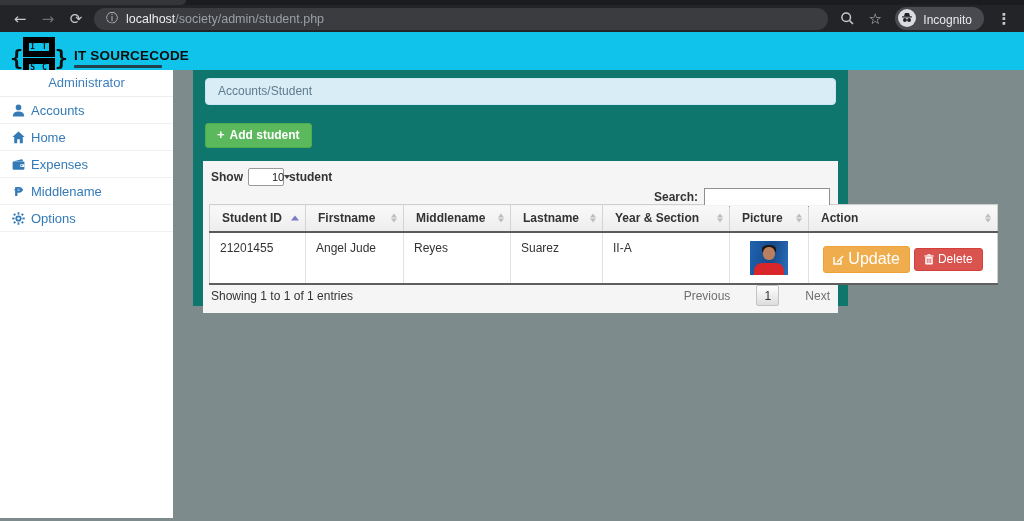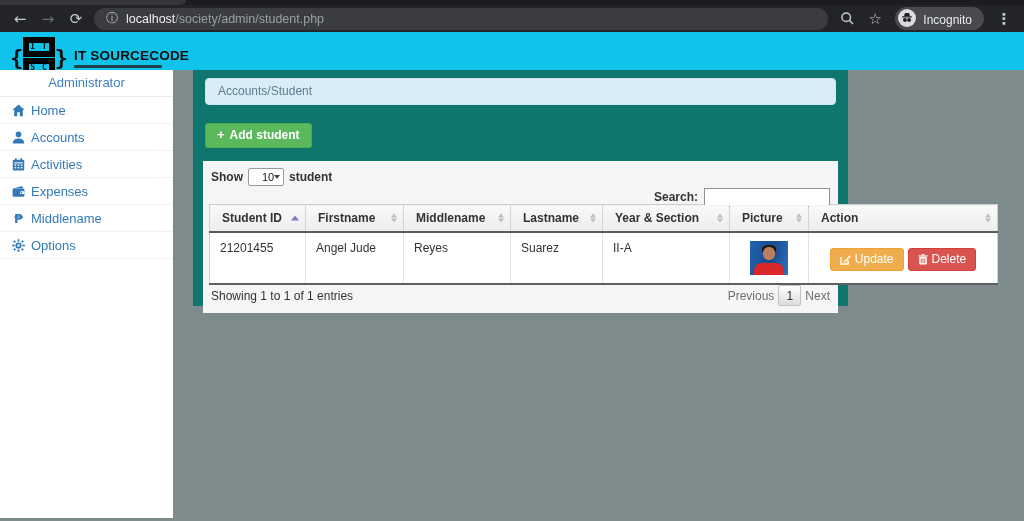--- a/index.html
+++ b/index.html
@@ -43,21 +43,21 @@
 
   
   .wrapper { position:absolute; left:193px; top:70px; width:655px; height:236px; background:#0f766e; }
   .alert { margin:8px 12px 0; height:27px; background:#d9edf7; border:1px solid #cbe6f2; border-radius:4px; color:#5f7c8a; font-size:12px; line-height:25px; padding-left:12px; }
   .btn-add { display:inline-flex; align-items:center; gap:5px; margin:18px 0 0 12px; background:#5cb85c; border:1px solid #4cae4c; border-radius:3px; color:#fff; font-size:12px; font-weight:bold; padding:4px 11px 5px; cursor:pointer; }
   .plus-ico { font-weight:bold; font-size:13px; line-height:12px; }
 
   .panel { margin:13px 10px 0; background:#f5f5f5; padding:5px 6px; }
   .controls { display:flex; align-items:center; justify-content:space-between; height:21px; padding:0 2px; }
   .length-ctl { display:flex; align-items:center; gap:5px; font-size:12px; font-weight:bold; color:#333; }
-  .fake-select { display:inline-flex; align-items:center; justify-content:space-between; width:36px; height:18px; border:1px solid #999; border-radius:2px; background:#fff; font-size:11px; font-weight:normal; color:#222; padding:0 3px 0 13px; cursor:pointer;text-align:center; }
+  .fake-select { display:inline-flex; align-items:center; justify-content:space-between; width:36px; height:18px; border:1px solid #999; border-radius:2px; background:#fff; font-size:11px; font-weight:normal; color:#222; padding:0 3px 0 23px; cursor:pointer;text-align:center; }
   .chev { width:0; height:0; border-left:3.5px solid transparent; border-right:3.5px solid transparent; border-top:4px solid #444; }
   .search-ctl { display:flex; align-items:center; gap:6px; font-size:12px; font-weight:bold; color:#333;margin-top:41px; }
   .search-input { width:126px; height:19px; border:1px solid #8f8f8f; background:#fff; font-size:12px; padding:0 4px; outline:none; }
 
   table { border-collapse:collapse; table-layout:fixed; width:788px; margin-top:17px; background:#fff; border-left:1px solid #cfcfcf; border-right:1px solid #cfcfcf; }
   thead th { position:relative; background:linear-gradient(#f9f9f9,#ededed); border-top:1px solid #cfcfcf; border-right:1px solid #d4d4d4; border-bottom:2px solid #5a5a5a; font-size:12px; font-weight:bold; color:#333; text-align:left; padding:6px 18px 6px 12px; height:26px; cursor:pointer; }
   thead th:last-child { border-right:none; }
   tbody td { background:#fff; border-right:1px solid #e2e2e2; border-bottom:2px solid #5f5f5f; font-size:12px; color:#333; padding:8px 10px; height:46px; vertical-align:top; }
   tbody td:last-child { border-right:none; }
   .sort { position:absolute; right:6px; top:50%; transform:translateY(-50%); display:flex; flex-direction:column; gap:1px; align-items:center; }
@@ -65,26 +65,26 @@
   .tri-down { width:0; height:0; border-left:3.5px solid transparent; border-right:3.5px solid transparent; border-top:4px solid #bdbdbd; }
   .sort-asc .tri-up { border-bottom-color:#7a7ac8; border-left-width:4px; border-right-width:4px; border-bottom-width:5px; }
 
   .cell-center { text-align:center; vertical-align:middle !important; }
   .photo { display:inline-block; position:relative; width:38px; height:34px; background:linear-gradient(100deg,#1f63b0 0%,#174a8b 55%,#2a6fba 100%); overflow:hidden; vertical-align:middle; }
   .photo .shirt { position:absolute; left:4px; bottom:-4px; width:30px; height:16px; background:#d8262b; border-radius:8px 8px 0 0; }
   .photo .head { position:absolute; left:13px; top:6px; width:12px; height:13px; background:#b97f5e; border-radius:45%; }
   .photo .hair { position:absolute; left:12px; top:4px; width:14px; height:7px; background:#1d1713; border-radius:50% 50% 0 0; }
 
   .action-wrap { display:flex; gap:4px; justify-content:center; align-items:center; height:100%; padding-top:3px; }
-  .btn-update { display:inline-flex; align-items:center; gap:4px; background:#f0ad4e; border:1px solid #eea236; border-radius:3px; color:#fff; font-size:12px; padding:3px 9px 4px; cursor:pointer; }
+  .btn-update { display:inline-flex; align-items:center; gap:4px; background:#f0ad4e; border:1px solid #eea236; border-radius:3px; color:#fff; font-size:16px; padding:3px 9px 4px; cursor:pointer; }
   .btn-delete { display:inline-flex; align-items:center; gap:4px; background:#d9534f; border:1px solid #d43f3a; border-radius:3px; color:#fff; font-size:12px; padding:3px 9px 4px; cursor:pointer; }
 
   .tfooter { display:flex; align-items:center; justify-content:space-between; padding:0 2px 2px; }
   .info { font-size:12px; color:#333; }
-  .paginate { display:flex; align-items:center; gap:4px; }
+  .paginate { display:flex; align-items:center; gap:26px; }
   .page-prev, .page-next { font-size:12px; color:#6f6f6f; cursor:default; }
   .page-num { width:23px; height:21px; border:1px solid #c3c3c3; border-radius:2px; background:linear-gradient(#ffffff,#dcdcdc); font-size:12px; color:#333; display:flex; align-items:center; justify-content:center; cursor:pointer; }
 </style>
 </head>
 <body>
 
 <div class="browser">
   <div class="tabstrip">
     <div class="active-tab"></div>
   </div>
@@ -137,53 +137,36 @@
     </span>
   </div>
 </div>
 
 <div class="sidebar">
   <div class="sidebar-title">Administrator</div>
 
   <div class="side-item">
     <span style="line-height:0;">
       <svg width="13" height="13" viewBox="0 0 13 13">
-          <path d="M6.5 0.6 L12.6 6 L10.8 6 L10.8 12.2 L7.8 12.2 L7.8 8.3 L5.2 8.3 L5.2 12.2 L2.2 12.2 L2.2 6 L0.4 6 Z" fill="#337ab7"></path>
-        </svg>
-    </span>
-    <span>Home</span>
-  </div>
-
-  <div class="side-item">
-    <span style="line-height:0;">
-      <svg width="13" height="13" viewBox="0 0 13 13">
           <circle cx="6.5" cy="3.4" r="2.8" fill="#337ab7"></circle>
           <path d="M0.8 12.4 Q0.8 7.6 6.5 7.6 Q12.2 7.6 12.2 12.4 Z" fill="#337ab7"></path>
         </svg>
     </span>
     <span>Accounts</span>
   </div>
 
   <div class="side-item">
     <span style="line-height:0;">
       <svg width="13" height="13" viewBox="0 0 13 13">
-          <rect x="0.8" y="1.8" width="11.4" height="10.6" rx="1" fill="#337ab7"></rect>
-          <rect x="3" y="0.2" width="1.6" height="2.6" fill="#337ab7"></rect>
-          <rect x="8.4" y="0.2" width="1.6" height="2.6" fill="#337ab7"></rect>
-          <rect x="2" y="4.4" width="9" height="1" fill="#fff"></rect>
-          <rect x="2.6" y="6.4" width="1.6" height="1.4" fill="#fff"></rect>
-          <rect x="5.7" y="6.4" width="1.6" height="1.4" fill="#fff"></rect>
-          <rect x="8.8" y="6.4" width="1.6" height="1.4" fill="#fff"></rect>
-          <rect x="2.6" y="9" width="1.6" height="1.4" fill="#fff"></rect>
-          <rect x="5.7" y="9" width="1.6" height="1.4" fill="#fff"></rect>
-          <rect x="8.8" y="9" width="1.6" height="1.4" fill="#fff"></rect>
+          <path d="M6.5 0.6 L12.6 6 L10.8 6 L10.8 12.2 L7.8 12.2 L7.8 8.3 L5.2 8.3 L5.2 12.2 L2.2 12.2 L2.2 6 L0.4 6 Z" fill="#337ab7"></path>
         </svg>
     </span>
-    <span>Activities</span>
-  </div>
+    <span>Home</span>
+  </div>
+
 
   <div class="side-item">
     <span style="line-height:0;">
       <svg width="13" height="13" viewBox="0 0 13 13">
           <path d="M1 3.6 L9.6 1.2 Q10.4 1 10.6 1.8 L11 3.2 Z" fill="#337ab7"></path>
           <rect x="0.6" y="3.4" width="11.8" height="8.4" rx="1.2" fill="#337ab7"></rect>
           <rect x="8.2" y="6.2" width="4.2" height="2.8" rx="0.8" fill="#fff"></rect>
           <circle cx="9.6" cy="7.6" r="0.8" fill="#337ab7"></circle>
         </svg>
     </span>

